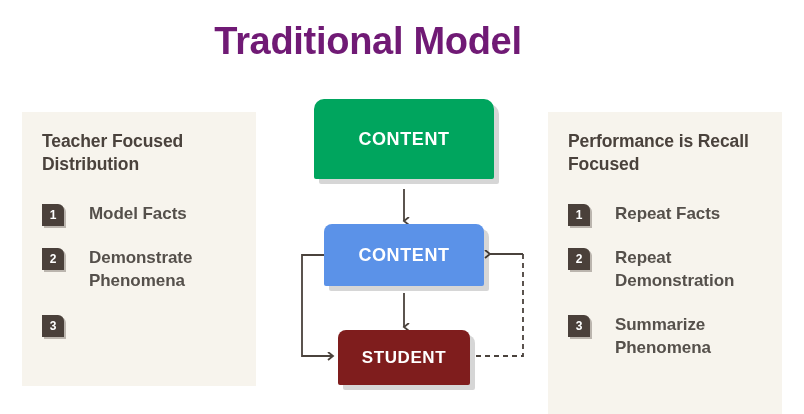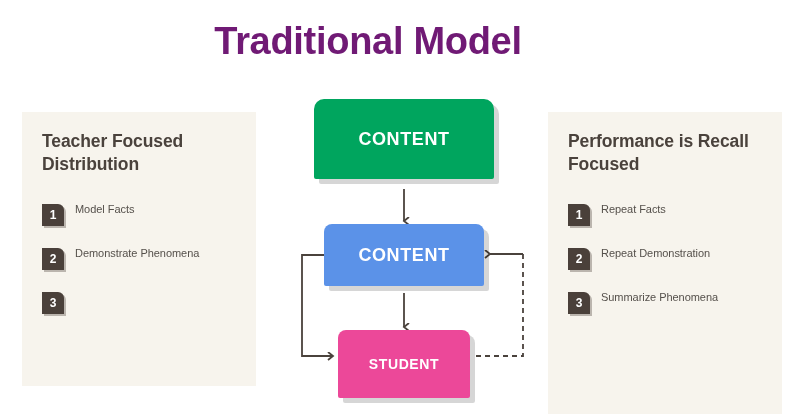--- a/index.html
+++ b/index.html
@@ -61,25 +61,26 @@
     color:#ffffff;
     font-size:12px;
     font-weight:bold;
     line-height:22px;
     text-align:center;
     border-radius:0 6px 0 0;
     margin-top:2px;
     box-shadow:2px 2px 0 rgba(74,64,58,0.35);
   }
   .item-label{
-    margin-left:11px;
-    font-size:11px;
+    margin-left:25px;
+    font-size:17px;
     line-height:1.38;
     color:#55504b;
     letter-spacing:-0.05px;
+    font-weight:bold;
   }
 
   
   .node{
     position:absolute;
     color:#ffffff;
     font-weight:bold;
     letter-spacing:0.6px;
     display:flex;
     align-items:center;
@@ -94,23 +95,23 @@
     box-shadow:5px 5px 0 rgba(0,0,0,0.16);
   }
   .node-teacher{
     left:324px;top:224px;width:160px;height:62px;
     background:#5b92e8;
     font-size:18px;
     border-radius:8px 8px 2px 2px;
     box-shadow:5px 5px 0 rgba(0,0,0,0.16);
   }
   .node-student{
-    left:338px;top:330px;width:132px;height:68px;
-    background:#ec4899;
-    font-size:14px;
+    left:338px;top:330px;width:132px;height:55px;
+    background:#7f1d1d;
+    font-size:17px;
     border-radius:8px 8px 2px 2px;
     box-shadow:5px 5px 0 rgba(0,0,0,0.16);
   }
 
   .connectors{
     position:absolute;left:0;top:0;width:804px;height:414px;
     pointer-events:none;
   }
 </style>
 </head>

